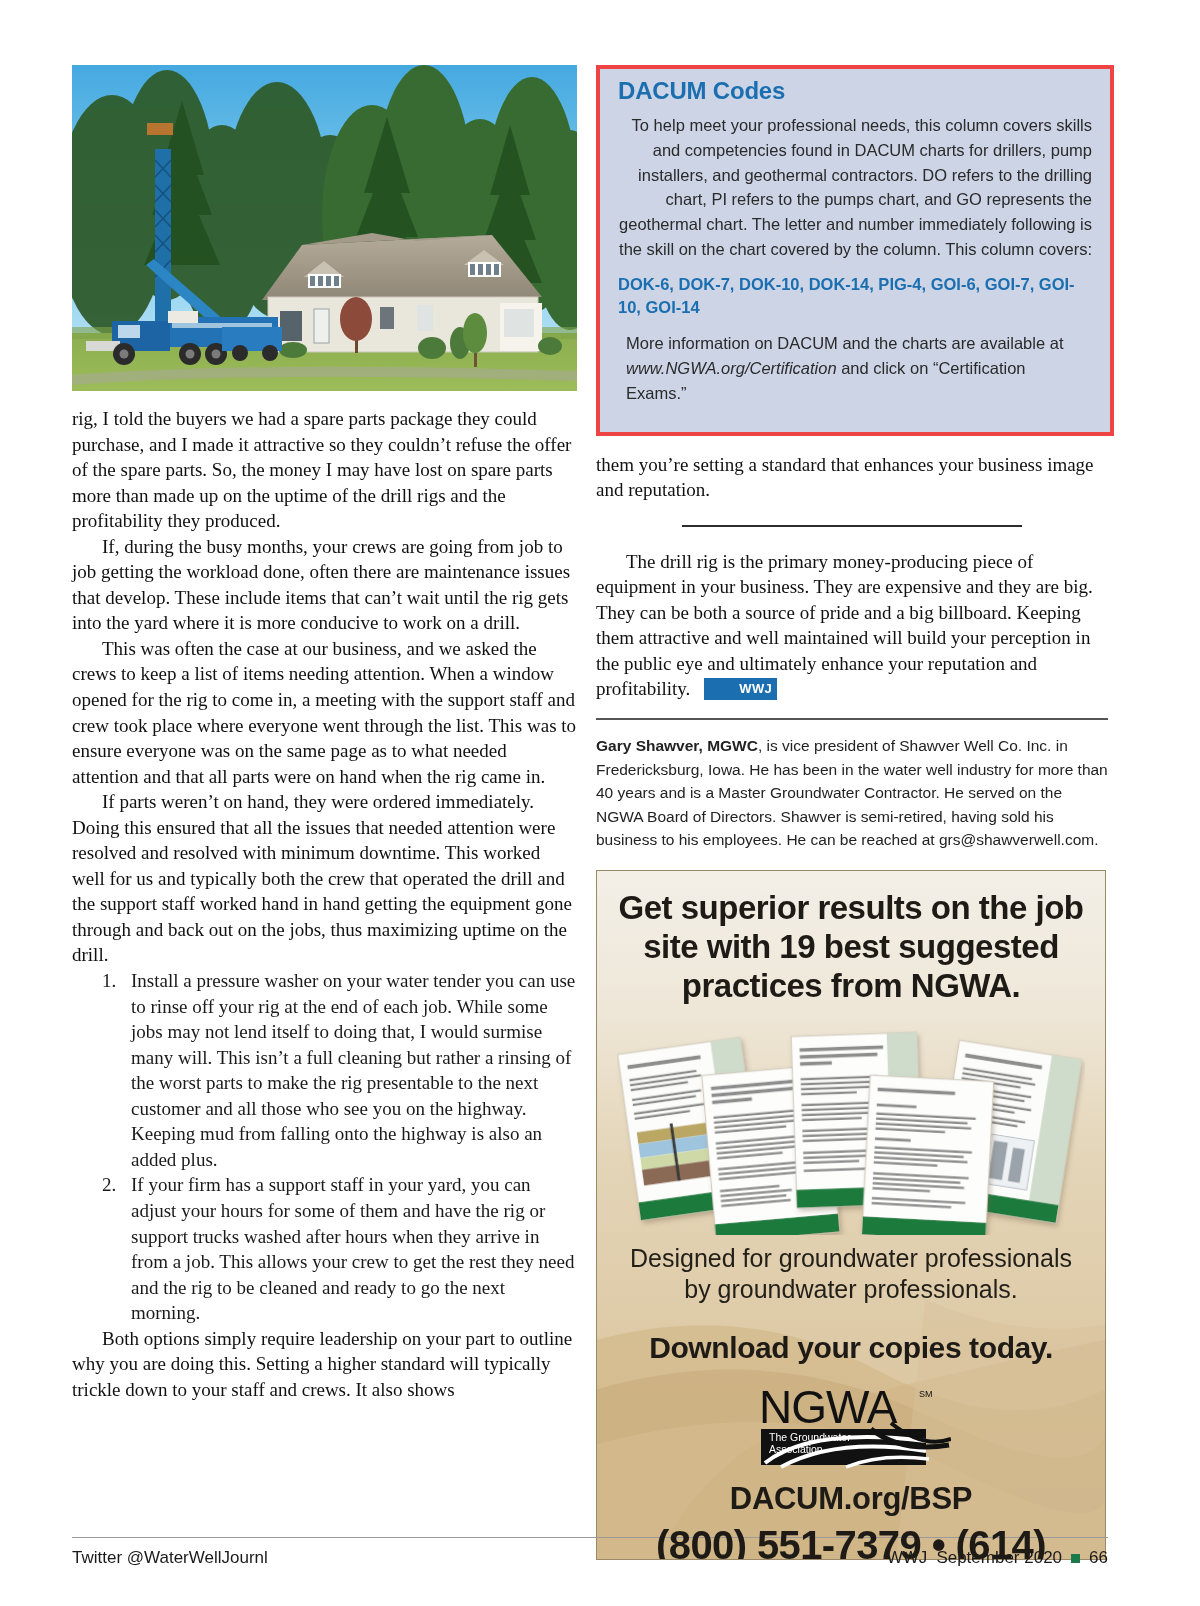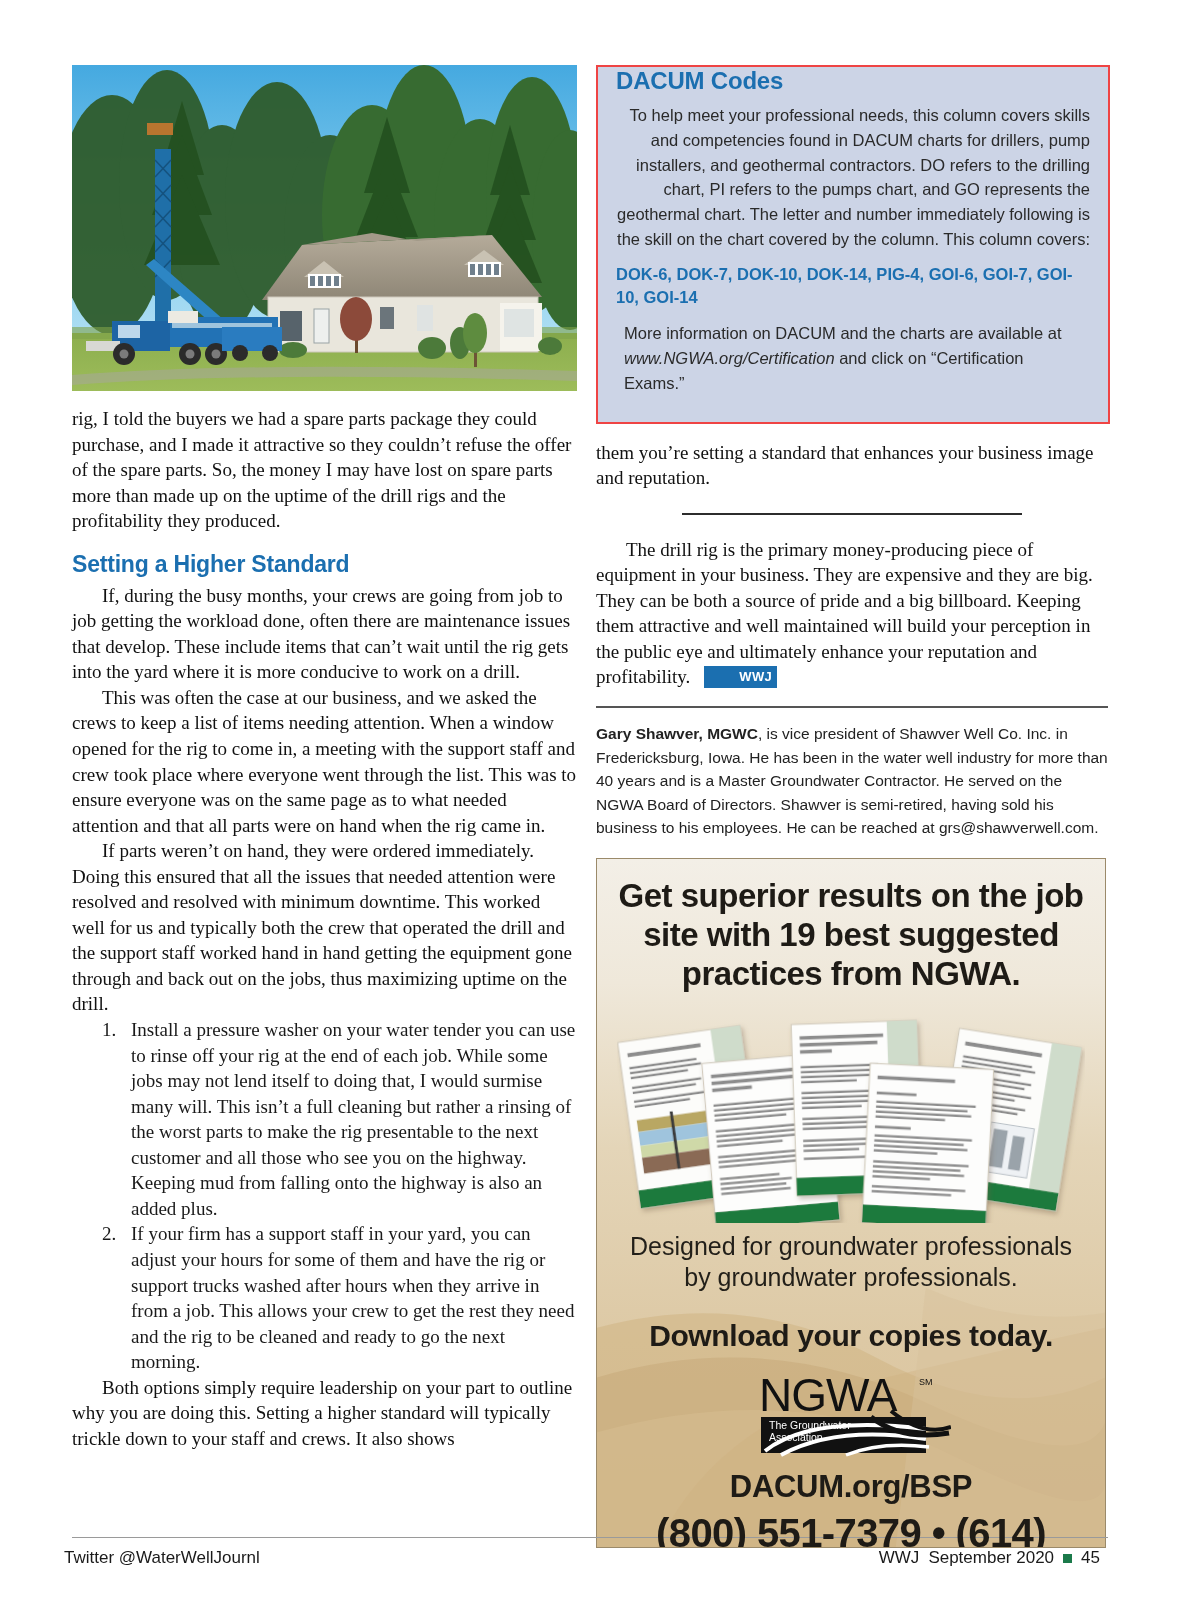--- a/index.html
+++ b/index.html
@@ -40,23 +40,23 @@
     width: 505px;
     height: 326px;
     position: relative;
     overflow: hidden;
     background: linear-gradient(#59b4e4 0%, #7fcbee 40%, #a8dcf2 62%, #a8dcf2 100%);
   }
   .photo svg { display:block; width:100%; height:100%; }
 
   
   .dacum {
-    border: 2px solid #ef4444;
+    border: 4px solid #ef4444;
     background: #ccd4e6;
-    padding: 0 18px 18px 18px;
+    padding: 8px 18px 18px 18px;
     width: 474px;
     box-sizing: content-box;
     font-family: "Liberation Sans", sans-serif;
   }
   .dacum-title {
     color: #1b6fb0;
     font-size: 24px;
     font-weight: bold;
     letter-spacing: -0.2px;
     margin: 0 0 8px 0;
@@ -228,21 +228,21 @@
   
   .footer-rule {
     position: absolute;
     left: 72px;
     top: 1537px;
     width: 1036px;
     border-top: 1px solid #9a9a9a;
   }
   .footer {
     position: absolute;
-    left: 64px;
+    left: 72px;
     top: 1548px;
     width: 1036px;
     font-family: "Liberation Sans", sans-serif;
     font-size: 17px;
     color: #1a1a1a;
     display: flex;
     justify-content: space-between;
     align-items: center;
   }
   .footer-right { display: flex; align-items: baseline; gap: 9px; }
@@ -400,21 +400,20 @@
           <circle cx="168" cy="288" r="8" fill="#2b2b2b"></circle>
           <circle cx="198" cy="288" r="8" fill="#2b2b2b"></circle>
         </g>
 
         <path d="M0 310 Q 180 296 505 306 L505 316 Q 180 306 0 320 Z" fill="#a8a89a" opacity="0.55"></path>
       </svg>
     </div>
 
     <p class="body-p" style="margin-top:15px;">rig, I told the buyers we had a spare parts package they could purchase, and I made it attractive so they couldn’t refuse the offer of the spare parts. So, the money I may have lost on spare parts more than made up on the uptime of the drill rigs and the profitability they produced.</p>
 
-    <h2 class="section-head">Setting a Higher Standard</h2>
 
     <p class="body-p indent">If, during the busy months, your crews are going from job to job getting the workload done, often there are maintenance issues that develop. These include items that can’t wait until the rig gets into the yard where it is more conducive to work on a drill.</p>
     <p class="body-p indent">This was often the case at our business, and we asked the crews to keep a list of items needing attention. When a window opened for the rig to come in, a meeting with the support staff and crew took place where everyone went through the list. This was to ensure everyone was on the same page as to what needed attention and that all parts were on hand when the rig came in.</p>
     <p class="body-p indent">If parts weren’t on hand, they were ordered immediately. Doing this ensured that all the issues that needed attention were resolved and resolved with minimum downtime. This worked well for us and typically both the crew that operated the drill and the support staff worked hand in hand getting the equipment gone through and back out on the jobs, thus maximizing uptime on the drill.</p>
 
     <ol class="steps">
       <li>Install a pressure washer on your water tender you can use to rinse off your rig at the end of each job. While some jobs may not lend itself to doing that, I would surmise many will. This isn’t a full cleaning but rather a rinsing of the worst parts to make the rig presentable to the next customer and all those who see you on the highway. Keeping mud from falling onto the highway is also an added plus.</li>
       <li>If your firm has a support staff in your yard, you can adjust your hours for some of them and have the rig or support trucks washed after hours when they arrive in from a job. This allows your crew to get the rest they need and the rig to be cleaned and ready to go the next morning.</li>
     </ol>
 
@@ -611,17 +610,17 @@
     </div>
   </div>
 
   <div class="footer-rule"></div>
   <div class="footer">
     <span>Twitter @WaterWellJournl</span>
     <span class="footer-right">
       <span>WWJ</span>
       <span>September 2020</span>
       <span class="sq"></span>
-      <span class="pg">45</span>
+      <span class="pg">66</span>
     </span>
   </div>
 
 </div>
 
 </body></html>

